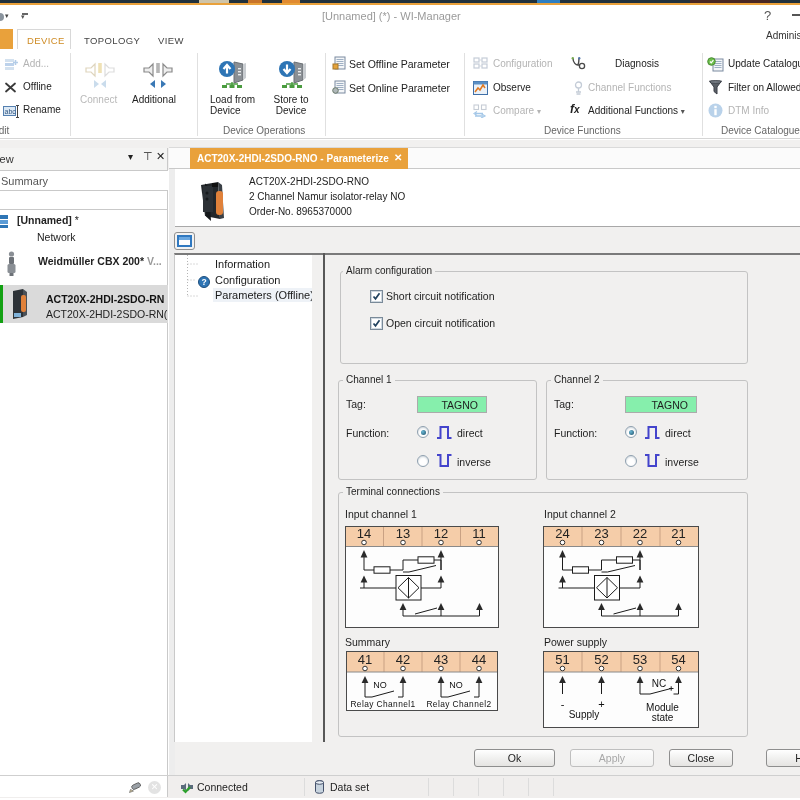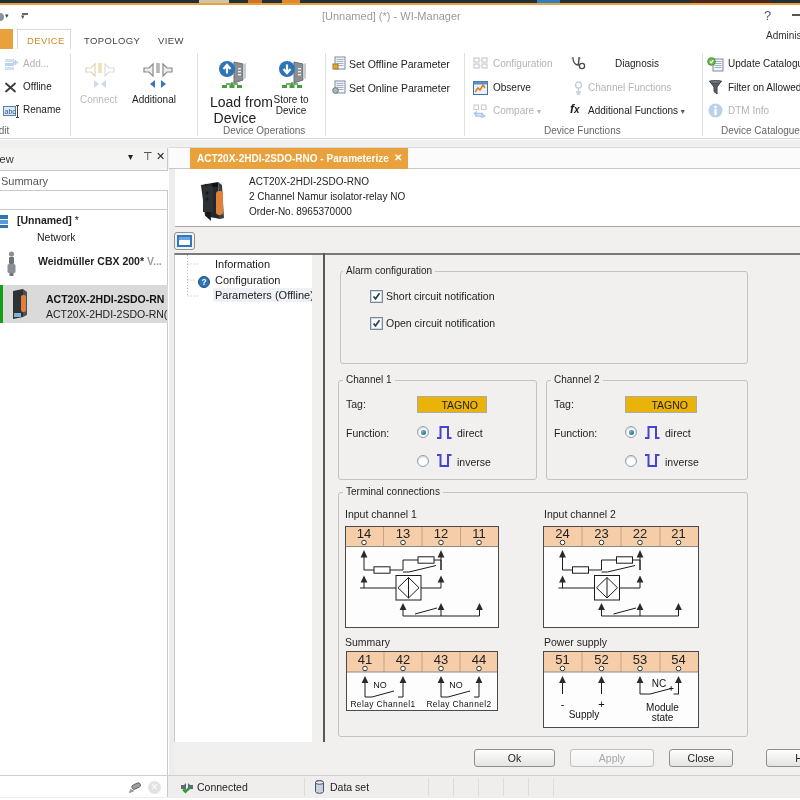--- a/index.html
+++ b/index.html
@@ -4,21 +4,21 @@
 <style>
 * { margin:0; padding:0; box-sizing:border-box; }
 html,body { width:800px; height:800px; overflow:hidden; }
 body { font-family:"Liberation Sans",sans-serif; background:#fff; position:relative; color:#1e1e1e; }
 .abs { position:absolute; }
 .lbl { white-space:nowrap; }
 .cb { width:13px; height:13px; background:#fff; border:1px solid #7a8a99; box-shadow:inset 0 0 0 1px #cfd8e0; text-align:center; line-height:9px; }
 .cb svg { margin-top:1px; }
 .radio { width:12px; height:12px; border-radius:50%; background:#fff; border:1px solid #8e9fae; box-shadow:inset 0 1px 2px #ccd4da; }
 .radio.on::after { content:""; position:absolute; left:2.5px; top:2.5px; width:5px; height:5px; border-radius:50%; background:radial-gradient(circle at 35% 35%, #69b8d6, #1f4e66); }
-.tagbox { height:17px; background:#eab308; border:1px solid #ababab; font-size:10.5px; text-align:right; padding:2px 8px 0 0; }
+.tagbox { height:17px; background:#86efac; border:1px solid #ababab; font-size:10.5px; text-align:right; padding:2px 8px 0 0; }
 .btn { height:18px; background:linear-gradient(#ffffff,#f2f2f1 45%,#e5e4e2); border:1px solid #8e8e8e; border-radius:3px; font-size:10.5px; text-align:center; padding-top:2px; color:#222; }
 .btn.dis { color:#a8a8a8; border-color:#bfbfbf; background:linear-gradient(#fcfcfc,#f1f1f0); }
 .sep { width:1px; height:18px; background:#dcdcdc; top:778px; }
 </style>
 </head>
 <body>
 
 <div class="abs" style="left:0;top:0;width:800px;height:4px;background:#20313c;"></div>
 <div class="abs" style="left:199px;top:0;width:30px;height:3px;background:#cfc4a8;"></div>
 <div class="abs" style="left:248px;top:0;width:14px;height:3px;background:#c8742a;"></div>
@@ -100,21 +100,21 @@
         <rect x="20" y="11" width="3" height="1.4"></rect>
         <rect x="20" y="14" width="3" height="1.4"></rect>
       </g>
       <circle cx="9" cy="9" r="8" fill="#2e75b5"></circle>
       <path d="M9,13.5 V6 M5.5,9 L9,5 12.5,9" stroke="#fff" stroke-width="2.2" fill="none"></path>
       <path d="M14,22 v4 M14,24 h-6 m12,0 h-6" stroke="#4a9c3f" stroke-width="1.4"></path>
       <rect x="11.5" y="25" width="5" height="3" fill="#4a9c3f"></rect>
       <rect x="4" y="25" width="5" height="3" fill="#4a9c3f"></rect>
       <rect x="19" y="25" width="5" height="3" fill="#4a9c3f"></rect>
     </svg></div>
-<div class="abs lbl" style="left:210px;top:94px;font-size:14px;color:#222;text-align:center;width:50px;">Load from<br>Device</div>
+<div class="abs lbl" style="left:210px;top:94px;font-size:10px;color:#222;width:50px;">Load from<br>Device</div>
 <div class="abs" style="left:278px;top:60px;"><svg width="30" height="30" viewBox="0 0 30 30">
       <path d="M16,2 l9,2 v16 l-9,3 z" fill="#8a8f94"></path>
       <path d="M16,2 l9,2 v16 l-9,3 z" fill="none" stroke="#6a6f74"></path>
       <path d="M25,4 l3,-1 v15 l-3,2 z" fill="#c9cdd1"></path>
       <g fill="#e8eaec">
         <rect x="20" y="8" width="3" height="1.4"></rect>
         <rect x="20" y="11" width="3" height="1.4"></rect>
         <rect x="20" y="14" width="3" height="1.4"></rect>
       </g>
       <circle cx="9" cy="9" r="8" fill="#2e75b5"></circle>

